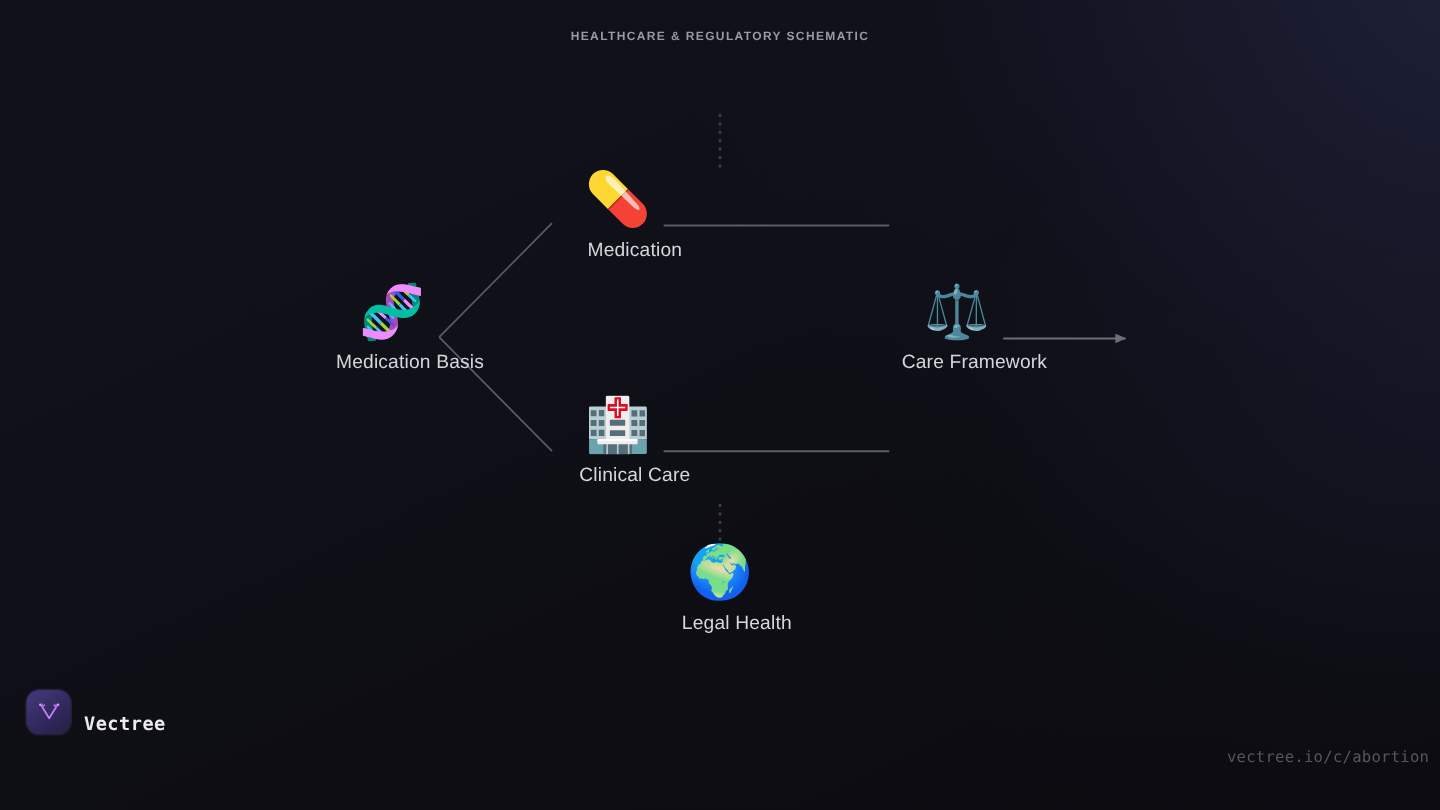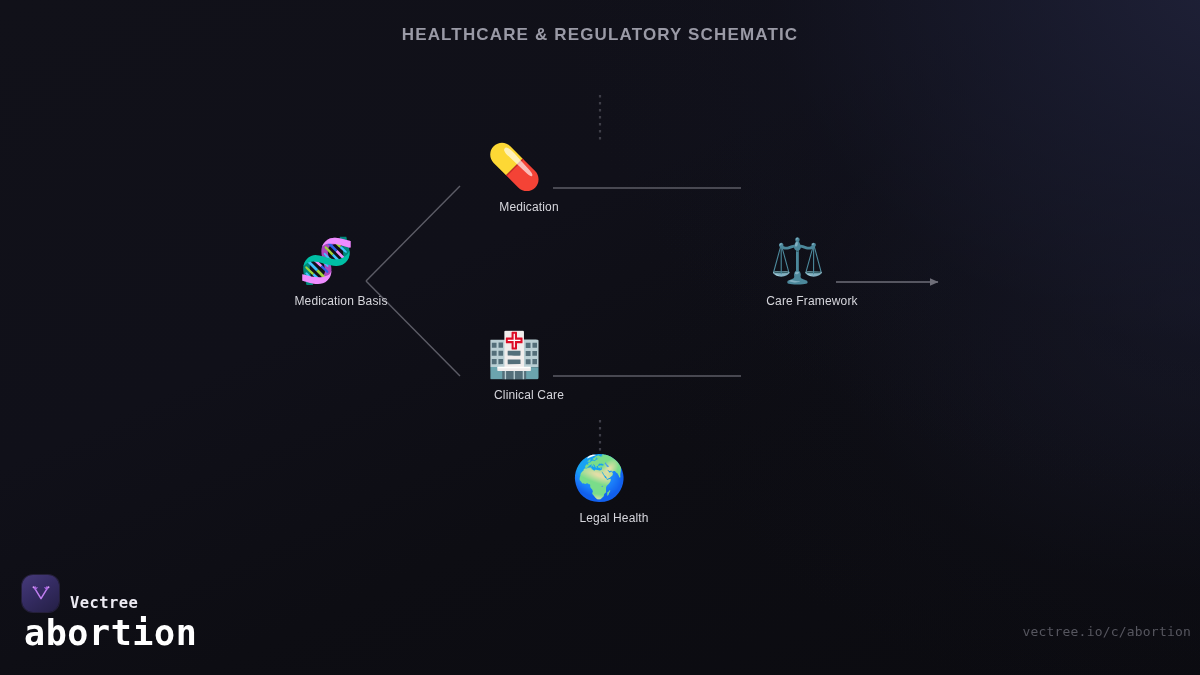--- a/index.html
+++ b/index.html
@@ -28,21 +28,21 @@
     overflow: hidden;
   }
 
   
   .schematic-title {
     position: absolute;
     top: 25px;
     left: 0;
     width: 1200px;
     text-align: center;
-    font-size: 17px;
+    font-size: 10px;
     font-weight: bold;
     letter-spacing: 1.15px;
     color: #9a9aa6;
     text-transform: uppercase;
     white-space: nowrap;
   }
 
   
   #edges {
     position: absolute;
@@ -63,21 +63,21 @@
   .node .glyph {
     font-size: 44px;
     line-height: 52px;
     height: 52px;
     display: block;
     font-family: "DejaVu Sans", sans-serif;
   }
   .node .node-label {
     display: block;
     margin-top: 7px;
-    font-size: 12px;
+    font-size: 16px;
     color: #d6d6dc;
     letter-spacing: 0.15px;
     white-space: nowrap;
     font-family: "Liberation Sans", sans-serif;
     margin-left: 28px;
   }
 
   
   .brand-row {
     position: absolute;
@@ -185,17 +185,16 @@
         <path d="M5.2 6.2 L11 15.6 L16.8 6.2" fill="none" stroke="#c07ef0" stroke-width="1.5" stroke-linecap="round" stroke-linejoin="round"></path>
         <path d="M5.2 6.2 L3.6 4.3 M5.2 6.2 L7.1 4.6 M5.2 6.2 L5.3 3.9" fill="none" stroke="#b06ae8" stroke-width="1.2" stroke-linecap="round"></path>
         <path d="M16.8 6.2 L18.4 4.3 M16.8 6.2 L14.9 4.6 M16.8 6.2 L16.7 3.9" fill="none" stroke="#b06ae8" stroke-width="1.2" stroke-linecap="round"></path>
         <circle cx="3.6" cy="4.2" r="1.05" fill="#d79bf5"></circle>
         <circle cx="18.4" cy="4.2" r="1.05" fill="#d79bf5"></circle>
       </svg>
     </div>
     <span class="brand-name">Vectree</span>
   </div>
 
-  <div class="concept-title">abortion</div>
 
   <div class="footer-url">vectree.io/c/abortion</div>
 
 </div>
 
 </body></html>

